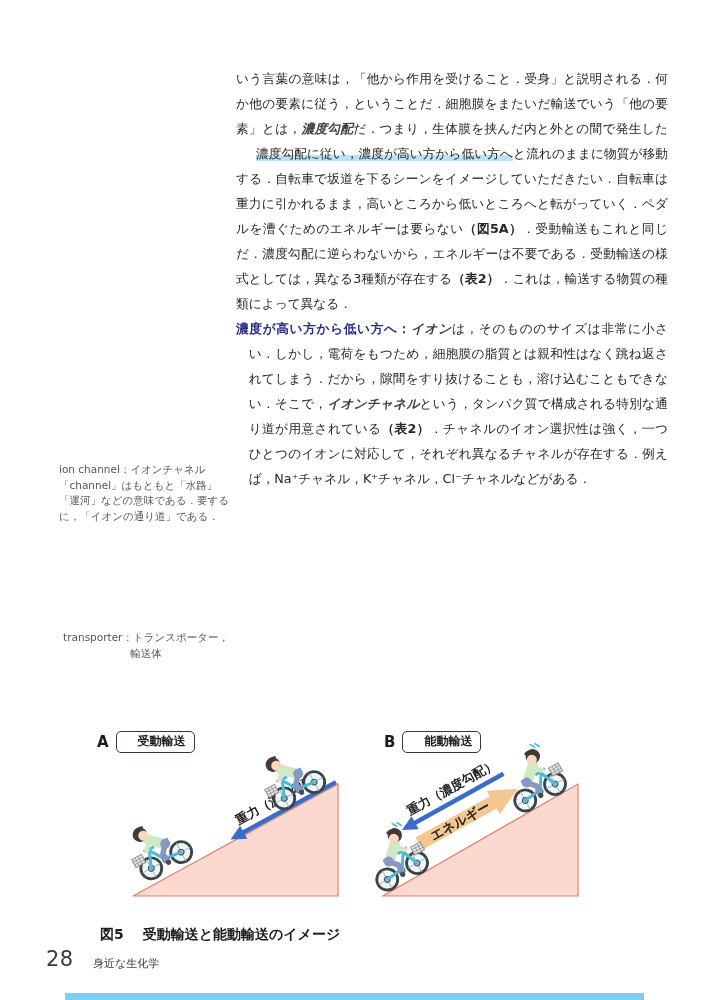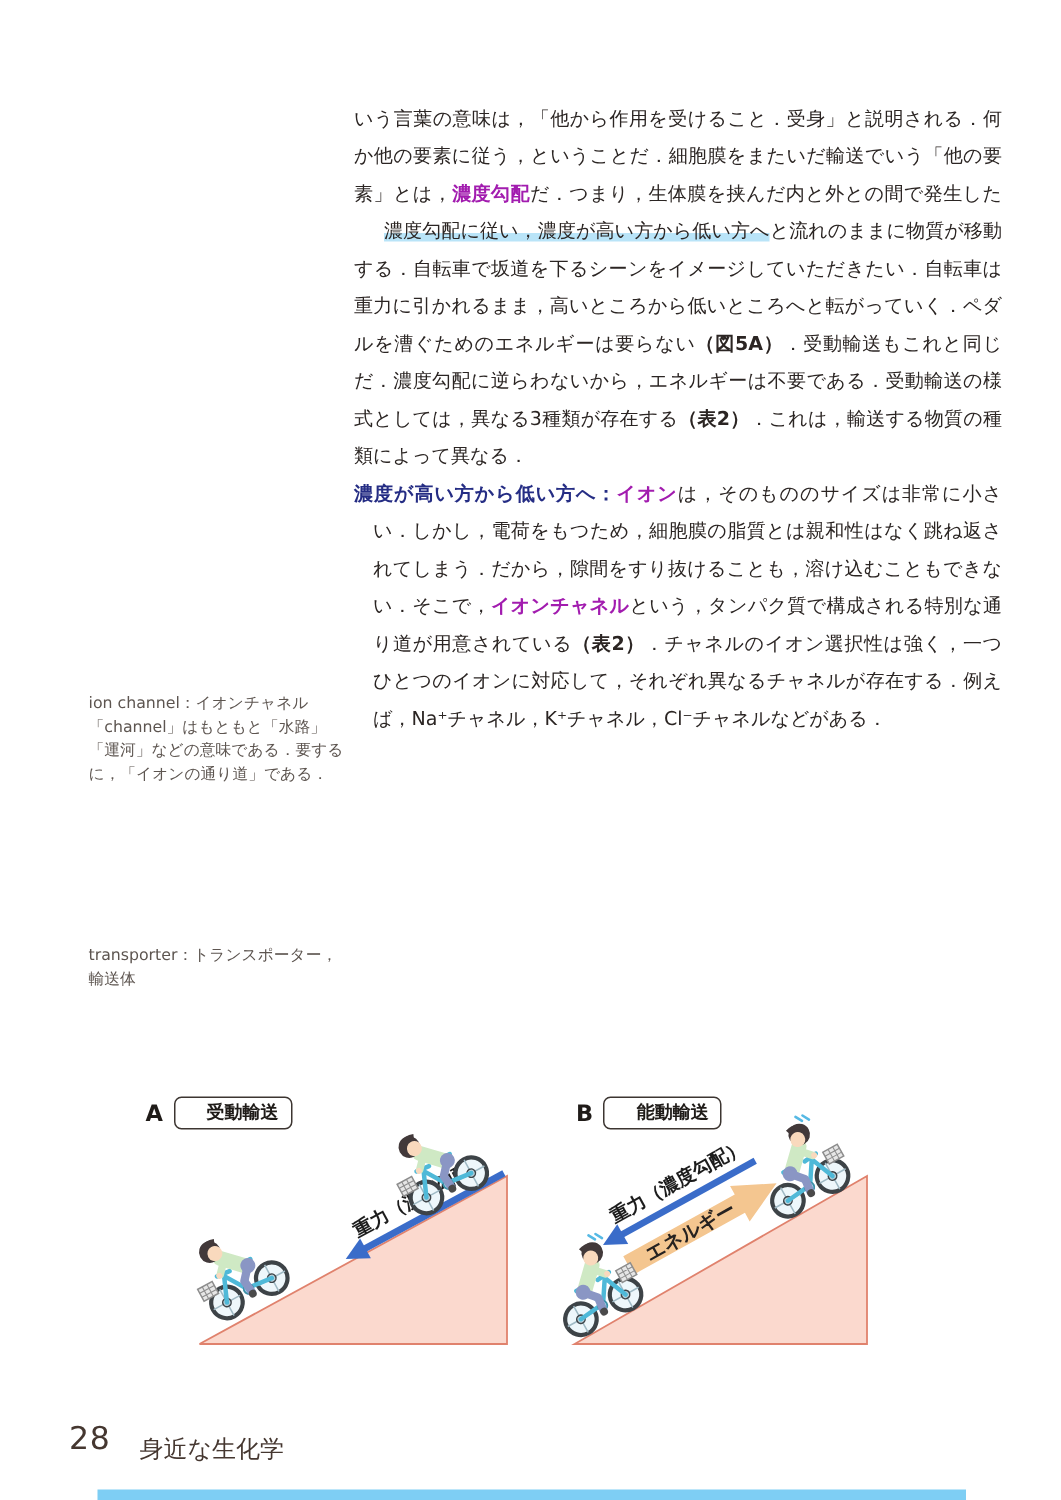--- a/index.html
+++ b/index.html
@@ -9,31 +9,31 @@
     overflow:hidden;
   }
   
   .main-text{
     position:absolute;left:236px;top:66px;width:432px;
     font-size:12.7px;line-height:25px;color:#2b2523;
     text-align:justify;
   }
   .main-text p{margin:0;}
   .main-text p.hang{padding-left:1em;text-indent:-1em;}
-  .kw{color:#a21caf;font-weight:bold;}
+  .kw{color:#404040;font-weight:bold;font-style:italic;}
   .hdr{color:#252d84;font-weight:bold;}
   .b{font-weight:bold;}
   .hl{background:linear-gradient(transparent 62%, #b9e4f8 62%);margin-left:20px;}
   
   .sidenote{
     position:absolute;left:59px;width:174px;
     font-size:10.5px;line-height:15.5px;color:#5d5550;text-align:left;
   }
   .sidenote-0{top:462px;}
-  .sidenote-1{top:630px;}
+  .sidenote-1{top:630px;text-align:center;}
   
   .figure-area{position:absolute;left:0;top:728px;width:707px;height:220px;}
   .figure-area svg{position:absolute;left:0;top:2px;}
   .panel-label{
     position:absolute;display:flex;align-items:center;gap:7px;
     font-weight:bold;color:#1f1b18;
   }
   .panel-label.a{left:97px;top:3px;}
   .panel-label.b{left:384px;top:3px;}
   .panel-letter{font-size:15px;}
@@ -46,21 +46,21 @@
     font-size:14px;font-weight:bold;color:#1f1b18;
   }
   .fig-caption .cap-text{margin-left:14px;}
   
   .page-number{
     position:absolute;left:46px;top:947px;
     font-size:21px;color:#453730;letter-spacing:0.5px;
   }
   .footer-title{
     position:absolute;left:93px;top:956px;
-    font-size:16px;color:#453730;
+    font-size:11px;color:#453730;
   }
   .bottom-bar{
     position:absolute;left:65px;top:993px;width:579px;height:7px;
     background:#7ecef4;
   }
 </style>
 </head>
 <body>
 
 <div class="main-text">
@@ -146,17 +146,21 @@
 
   <div class="panel-label a">
     <span class="panel-letter">A</span>
     <span class="panel-tag">受動輸送</span>
   </div>
   <div class="panel-label b">
     <span class="panel-letter">B</span>
     <span class="panel-tag">能動輸送</span>
   </div>
 
+  <div class="fig-caption">
+    <span>図5</span>
+    <span class="cap-text">受動輸送と能動輸送のイメージ</span>
+  </div>
 </div>
 
 <div class="page-number">28</div>
 <div class="footer-title">身近な生化学</div>
 <div class="bottom-bar"></div>
 
 </body></html>

